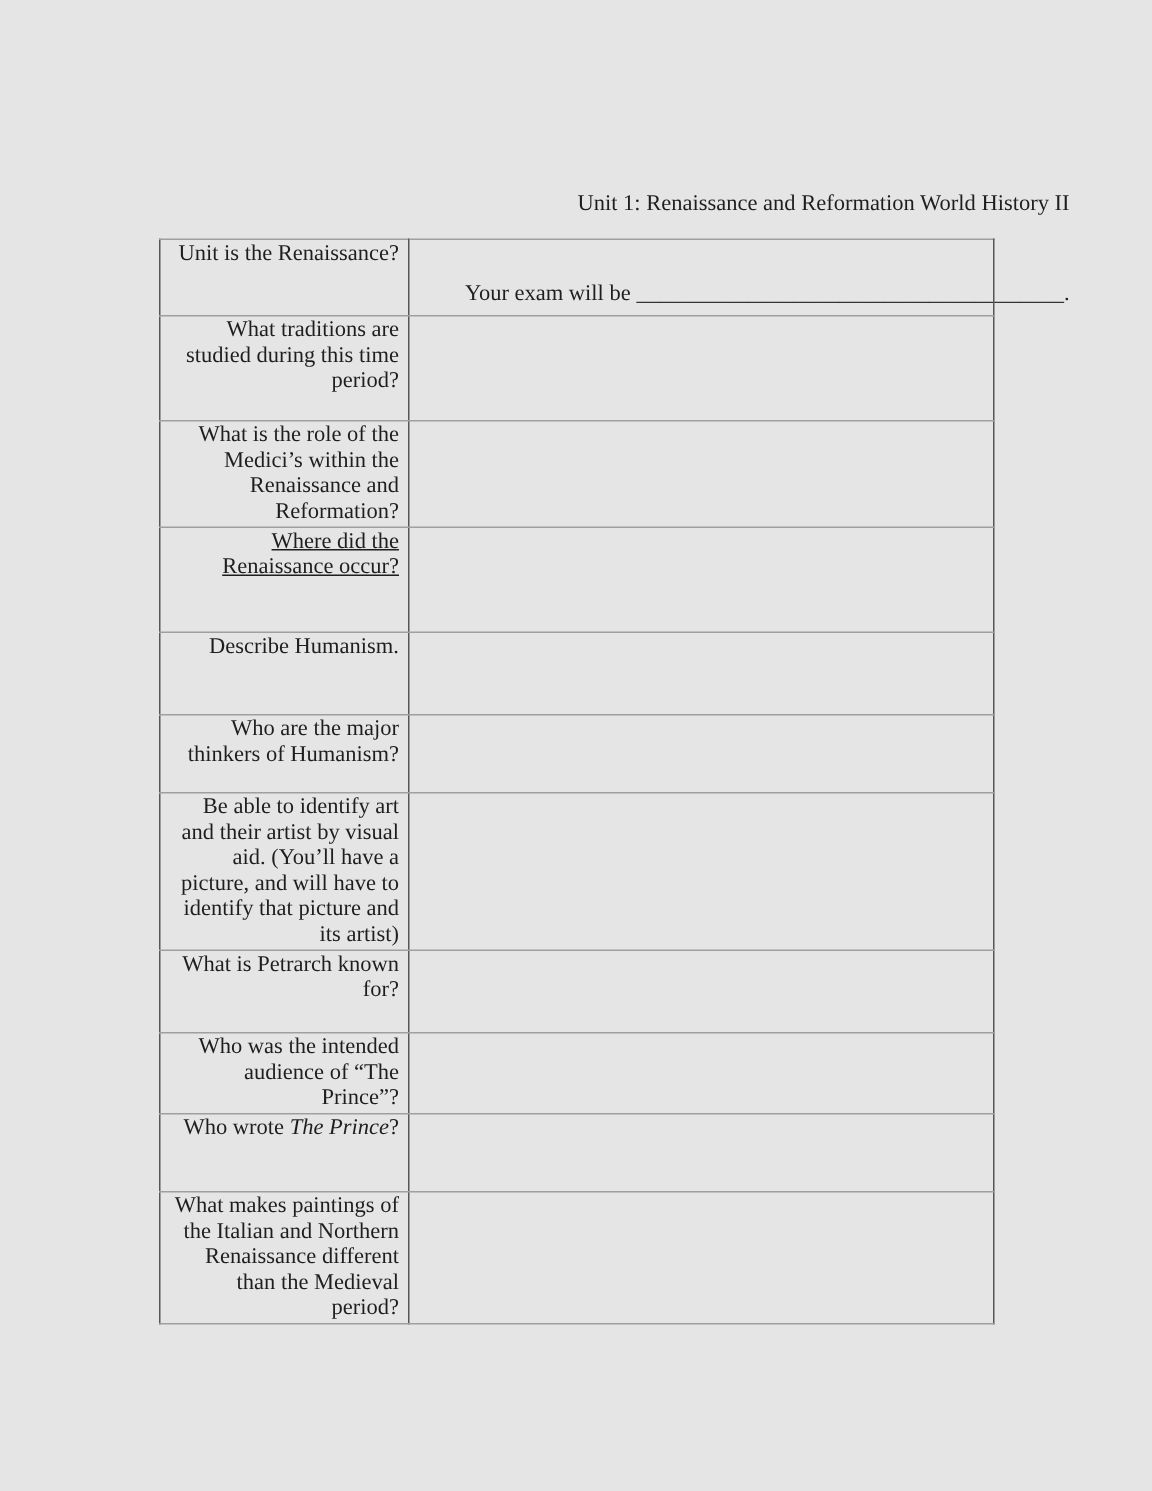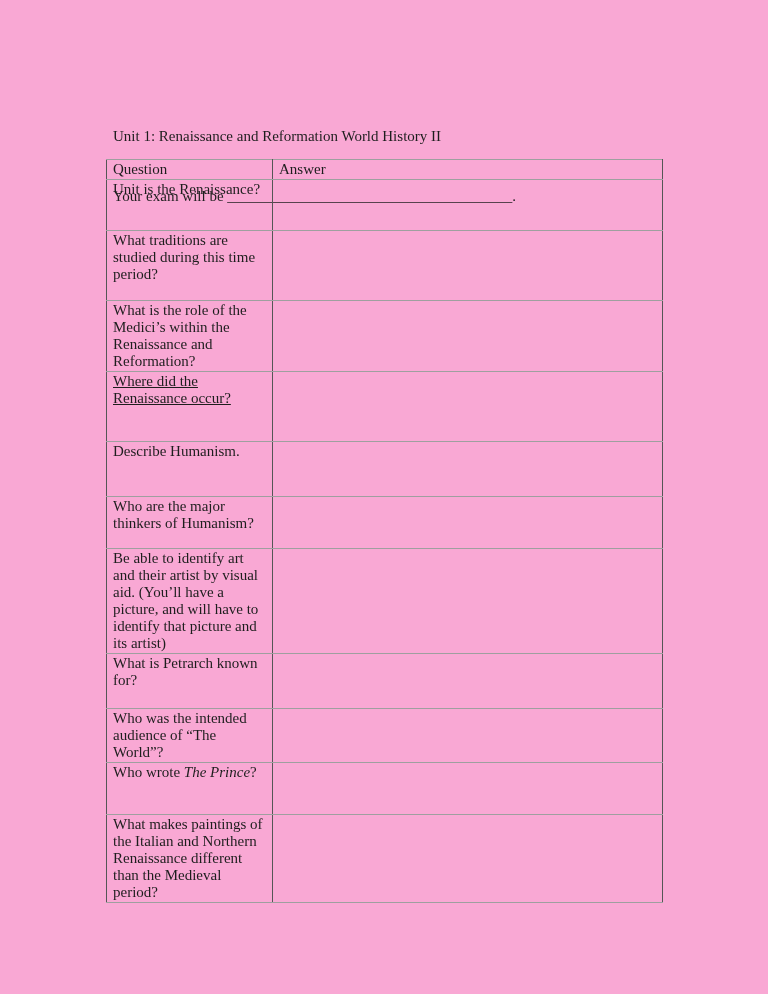--- a/index.html
+++ b/index.html
@@ -8,21 +8,22 @@
     height: 994px;
     background: #ffffff;
     position: relative;
     overflow: hidden;
     font-family: "Liberation Serif", "DejaVu Serif", serif;
     color: #1e1e1e;
   }
   .page {
     position: absolute;
     inset: 0;
-    background: #f9a8d4;
+    background: #e5e5e5;
+    text-align: right;
   }
   .intro {
     position: absolute;
     left: 113px;
     top: 86px;
     width: 600px;
     font-size: 15px;
     line-height: 20px;
     white-space: pre-wrap;
   }
@@ -72,24 +73,20 @@
     <span class="line">Unit 1: Renaissance and Reformation World History II</span>
     <span class="line"><span>Your exam will be </span><span class="blank">______________________________________</span><span>.</span></span>
   </div>
 
   <table class="qa">
     <colgroup>
       <col style="width:166px">
       <col style="width:390px">
     </colgroup>
     <tbody>
-      <tr class="h-hdr">
-        <td>Question</td>
-        <td>Answer</td>
-      </tr>
       <tr class="h-r0">
         <td>Unit is the Renaissance?</td>
         <td></td>
       </tr>
       <tr class="h-r1">
         <td>What traditions are studied during this time period?</td>
         <td></td>
       </tr>
       <tr class="h-r2">
         <td>What is the role of the Medici’s within the Renaissance and Reformation?</td>
@@ -109,21 +106,21 @@
       </tr>
       <tr class="h-r6">
         <td>Be able to identify art and their artist by visual aid. (You’ll have a picture, and will have to identify that picture and its artist)</td>
         <td></td>
       </tr>
       <tr class="h-r7">
         <td>What is Petrarch known for?</td>
         <td></td>
       </tr>
       <tr class="h-r8">
-        <td>Who was the intended audience of “The World”?</td>
+        <td>Who was the intended audience of “The Prince”?</td>
         <td></td>
       </tr>
       <tr class="h-r9">
         <td><span>Who wrote </span><span class="italic">The Prince</span><span>?</span></td>
         <td></td>
       </tr>
       <tr class="h-r10">
         <td>What makes paintings of the Italian and Northern Renaissance different than the Medieval period?</td>
         <td></td>
       </tr>

